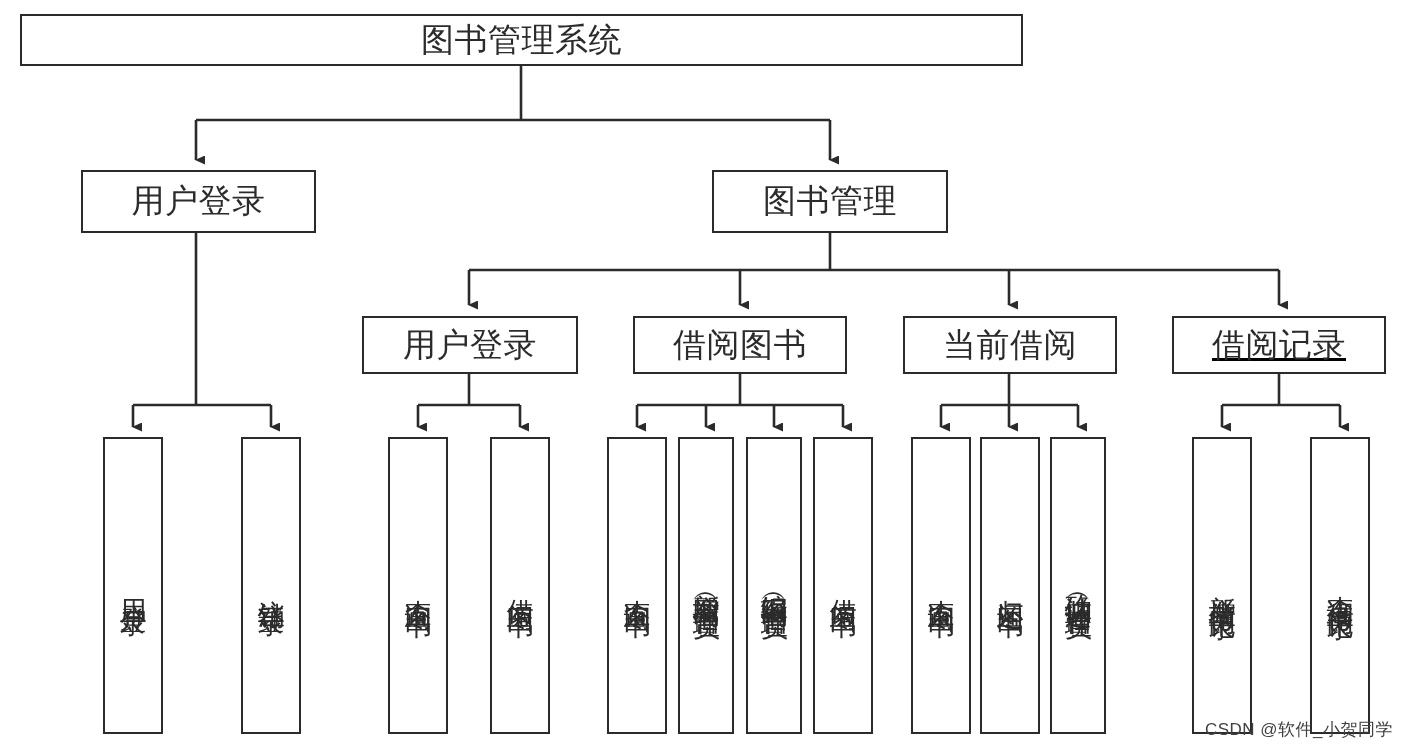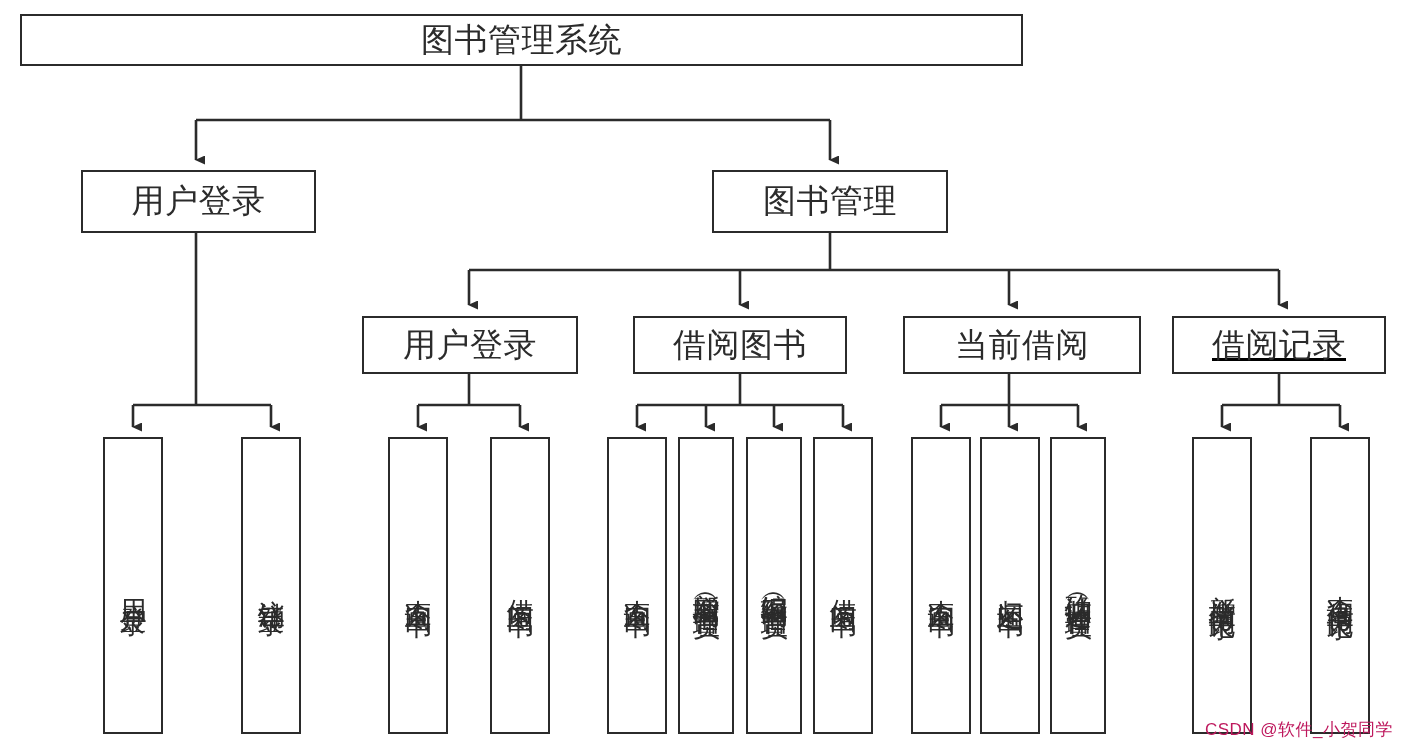--- a/index.html
+++ b/index.html
@@ -60,21 +60,21 @@
   }
   .node.vertical.tall .label {
     letter-spacing: 3px;
     font-size: 27px;
   }
   .watermark {
     position: absolute;
     right: 12px;
     bottom: 6px;
     font-size: 17px;
-    color: #be185d;
+    color: #404040;
     letter-spacing: 0.5px;
     white-space: nowrap;
   }
 </style>
 </head>
 <body>
 
 <div id="diagram-root">
 
   <svg class="wires" viewBox="0 0 1405 747" xmlns="http://www.w3.org/2000/svg">
@@ -141,21 +141,21 @@
   </div>
 
   <div class="node horizontal" style="left:362px; top:316px; width:216px; height:58px;">
     <span class="label">用户登录</span>
   </div>
 
   <div class="node horizontal" style="left:633px; top:316px; width:214px; height:58px;">
     <span class="label">借阅图书</span>
   </div>
 
-  <div class="node horizontal" style="left:903px; top:316px; width:238px; height:58px;">
+  <div class="node horizontal" style="left:903px; top:316px; width:214px; height:58px;">
     <span class="label">当前借阅</span>
   </div>
 
   <div class="node horizontal" style="left:1172px; top:316px; width:214px; height:58px;text-decoration:underline;">
     <span class="label">借阅记录</span>
   </div>
 
   <div class="node vertical" style="left:103px; top:437px; width:60px; height:297px;">
     <span class="label">用户登录</span>
   </div>

